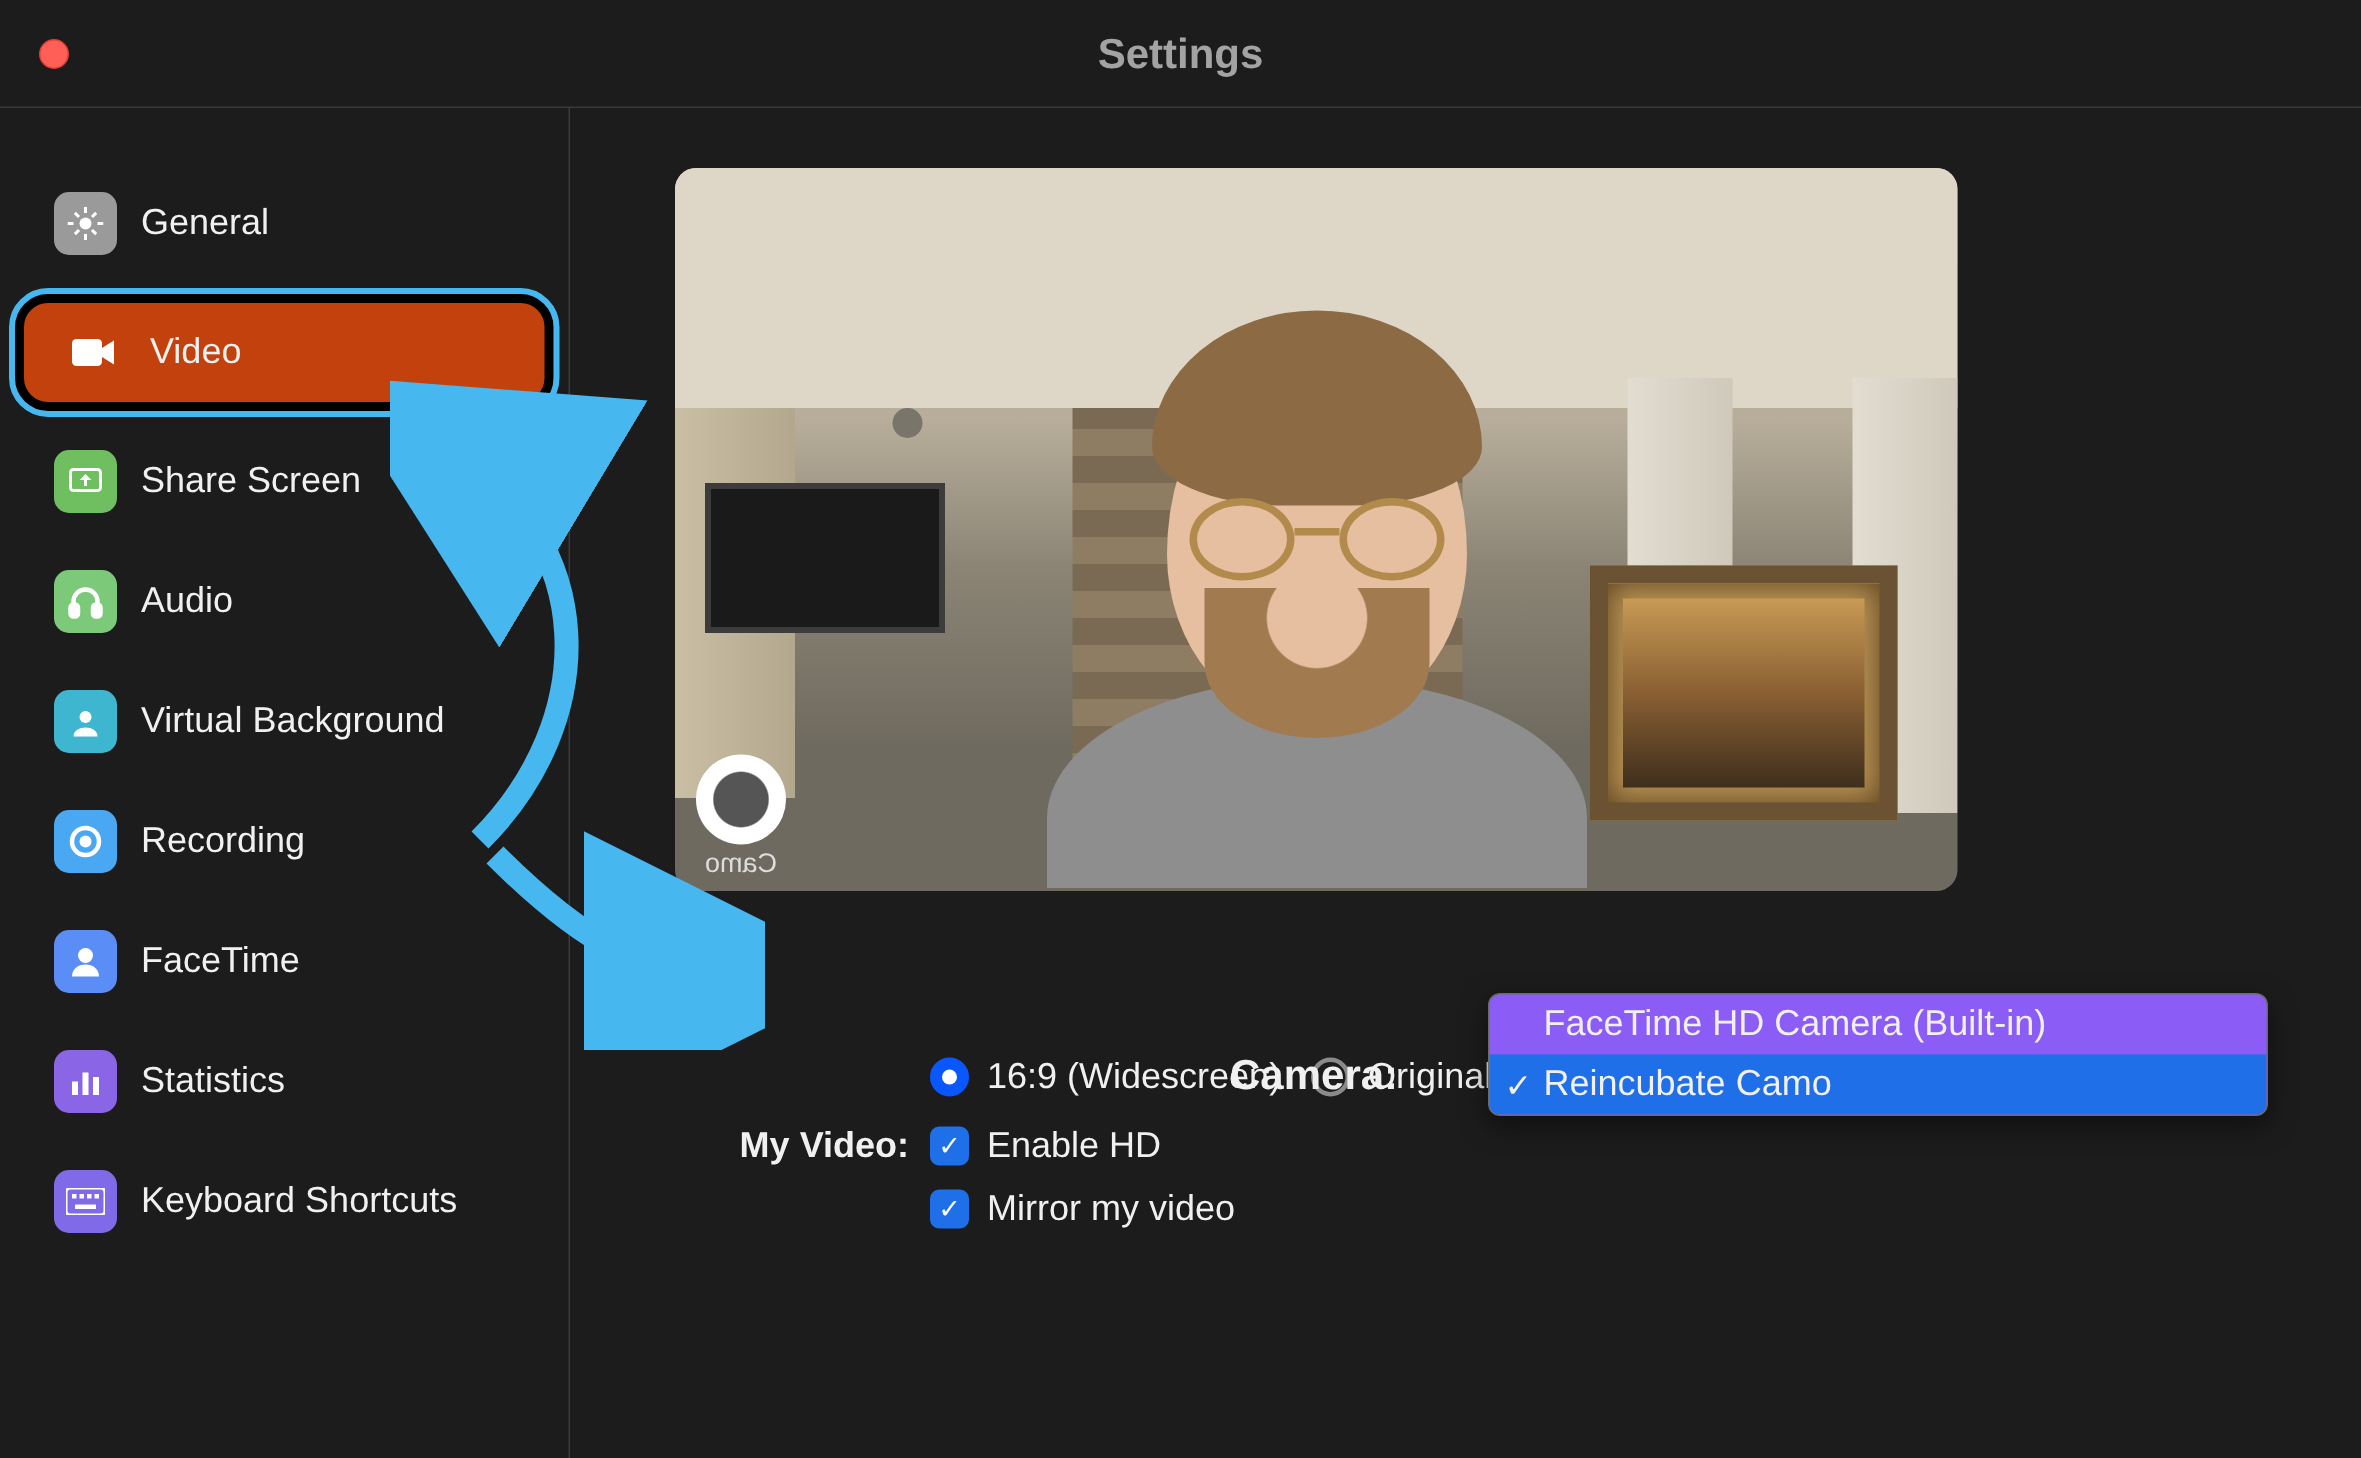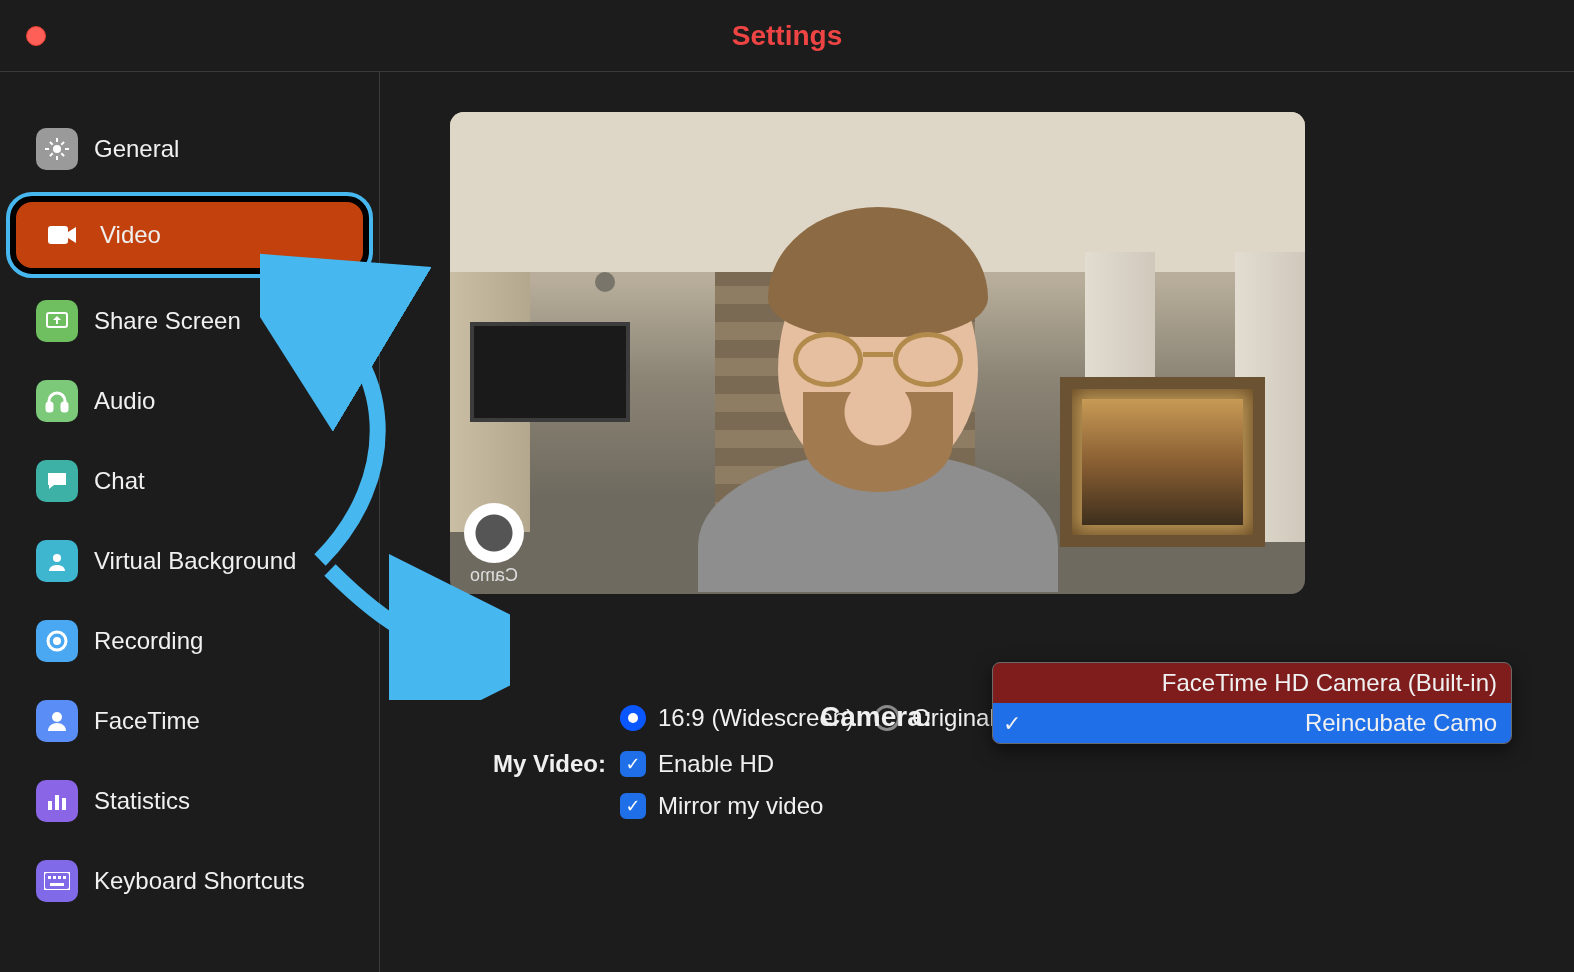--- a/index.html
+++ b/index.html
@@ -32,21 +32,21 @@
     height: 20px;
     border-radius: 50%;
     background: #ff5f57;
     border: 1px solid #e33e32;
   }
   .titlebar-title {
     width: 100%;
     text-align: center;
     font-size: 28px;
     font-weight: 700;
-    color: #ef4444;
+    color: #a3a3a3;
   }
   .body {
     flex: 1;
     display: flex;
   }
   .sidebar {
     width: 380px;
     border-right: 1px solid #3a3a3a;
     padding-top: 30px;
     position: relative;
@@ -176,27 +176,26 @@
     text-align:right;
     font-size:24px;
     font-weight:600;
     margin-right:14px;
   }
   .camera-dropdown {
     position: absolute;
     left: 612px;
     top: 590px;
     width: 520px;
-    background:#7f1d1d;
+    background:#8b5cf6;
     border:1px solid #6a6a6a;
     border-radius:8px;
     overflow:hidden;
     box-shadow: 0 6px 18px rgba(0,0,0,.5);
     z-index: 5;
-    text-align: right;
   }
   .camera-label-pos {
     position:absolute;
     left:440px;
     top:629px;
     font-size:28px;
     font-weight:600;
   }
   .dd-item {
     padding:6px 14px 6px 36px;
@@ -287,28 +286,20 @@
         <div class="icon-box" style="background:#7dc97a">
           <svg width="24" height="24" viewBox="0 0 24 24" fill="none" stroke="#fff" stroke-width="3">
               <path d="M4 14v-2a8 8 0 0116 0v2"></path>
               <rect x="2" y="14" width="5" height="8" rx="2" fill="#fff"></rect>
               <rect x="17" y="14" width="5" height="8" rx="2" fill="#fff"></rect>
             </svg>
         </div>
         <span>Audio</span>
       </div>
 
-      <div class="side-item">
-        <div class="icon-box" style="background:#3db1a5">
-          <svg width="24" height="24" viewBox="0 0 24 24" fill="#fff">
-              <path d="M3 4h18v12H9l-5 4V16H3z"></path>
-            </svg>
-        </div>
-        <span>Chat</span>
-      </div>
 
       <div class="side-item">
         <div class="icon-box" style="background:#3fb6d0">
           <svg width="24" height="24" viewBox="0 0 24 24" fill="#fff">
               <circle cx="12" cy="9" r="4"></circle>
               <path d="M4 22c0-4 4-6 8-6s8 2 8 6z"></path>
             </svg>
         </div>
         <span>Virtual Background</span>
       </div>

